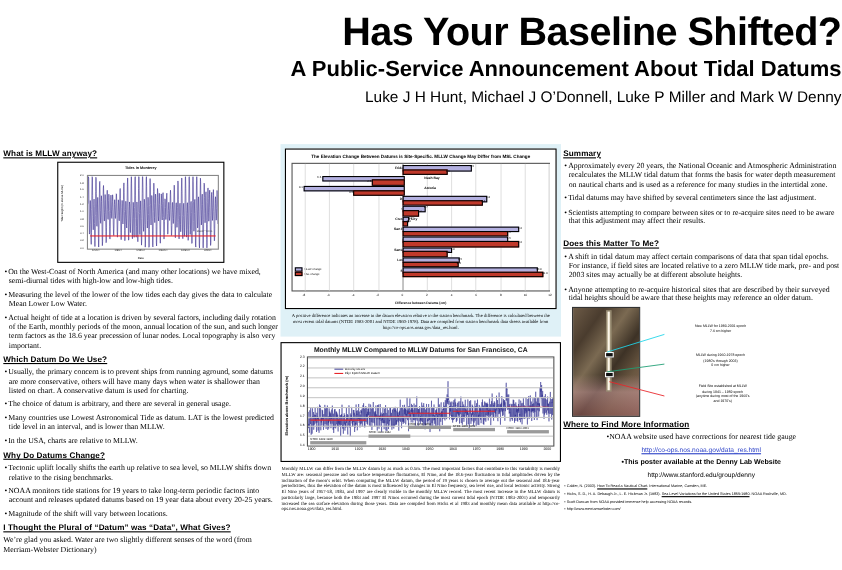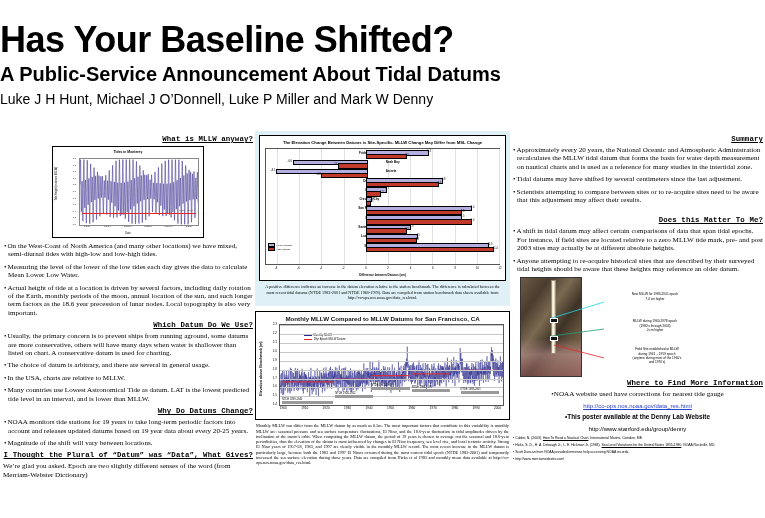--- a/index.html
+++ b/index.html
@@ -4,21 +4,21 @@
 <style>
   html,body{margin:0;padding:0;}
   body{
     width:765px;height:518px;background:#ffffff;
     font-family:"Liberation Serif", serif;
     color:#000;overflow:hidden;
   }
   .poster{position:relative;width:765px;height:518px;}
 
   
-  .header{text-align:left;padding-top:20px;}
+  .header{text-align:right;padding-top:9px;}
   .title1{
     font-family:"Liberation Sans", sans-serif;
     font-weight:bold;font-size:36px;line-height:40px;letter-spacing:-0.5px;
   }
   .title2{
     font-family:"Liberation Sans", sans-serif;
     font-weight:bold;font-size:20px;line-height:26px;margin-top:1px;
   }
   .authors{
     font-family:"Liberation Sans", sans-serif;
@@ -30,22 +30,22 @@
   }
 
   
   .cols{position:absolute;top:131px;left:0;width:765px;height:387px;}
   .col{position:absolute;top:0;}
   .col-left{left:3px;width:250px;}
   .col-mid{left:255px;width:255px;}
   .col-right{left:512px;width:251px;}
 
   .sec-head{
-    font-family:Liberation Mono, monospace;
-    font-weight:bold;font-size:7.4px;text-align:right;
+    font-family:Liberation Sans, sans-serif;
+    font-weight:bold;font-size:7.4px;text-align:left;
     text-decoration:underline;margin:4px 0 3px 0;letter-spacing:0.1px;
   }
   .bul{
     font-size:7.1px;line-height:8.4px;margin:0 0 4px 0;
     padding-left:5px;text-indent:-4px;text-align:left;
   }
   .bul:before{content:"\2022";margin-right:1px;}
   .plain{font-size:7.1px;line-height:8.4px;margin:0 0 4px 0;}
   .plain-c{font-size:7.1px;line-height:8.4px;margin:0 0 3px 0;text-align:center;}
 
@@ -215,29 +215,30 @@
 
       <div style="margin-top:4px;">
         <div class="bul">On the West-Coast of North America (and many other locations) we have mixed, semi-diurnal tides with high-low and low-high tides.</div>
         <div class="bul">Measuring the level of the lower of the low tides each day gives the data to calculate Mean Lower Low Water.</div>
         <div class="bul">Actual height of tide at a location is driven by several factors, including daily rotation of the Earth, monthly periods of the moon, annual location of the sun, and such longer term factors as the 18.6 year precession of lunar nodes. Local topography is also very important.</div>
       </div>
 
       <div class="sec-head">Which Datum Do We Use?</div>
       <div class="bul">Usually, the primary concern is to prevent ships from running aground, some datums are more conservative, others will have many days when water is shallower than listed on chart.  A conservative datum is used for charting.</div>
       <div class="bul">The choice of datum is arbitrary, and there are several in general usage.</div>
+      <div class="bul">Many countries use Lowest Astronomical Tide as datum.  LAT is the lowest predicted tide level in an interval, and is lower than MLLW.</div>
       <div class="bul">In the USA, charts are relative to MLLW.</div>
-      <div class="bul">Many countries use Lowest Astronomical Tide as datum.  LAT is the lowest predicted tide level in an interval, and is lower than MLLW.</div>
 
       <div class="sec-head">Why Do Datums Change?</div>
+      <div class="bul">Tectonic uplift locally shifts the earth up relative to sea level, so MLLW shifts down relative to the rising benchmarks.</div>
       <div class="bul">NOAA monitors tide stations for 19 years to take long-term periodic factors into account and releases updated datums based on 19 year data about every 20-25 years.</div>
       <div class="bul">Magnitude of the shift will vary between locations.</div>
 
       <div class="sec-head">I Thought the Plural of “Datum” was “Data”, What Gives?</div>
-      <div class="plain">We’re glad you asked.  Epoch are two slightly different senses of the word (from Merriam-Webster Dictionary)</div>
+      <div class="plain">We’re glad you asked.  Water are two slightly different senses of the word (from Merriam-Webster Dictionary)</div>
 
     </div>
 
     <div class="col col-mid">
 
       <div class="panel">
         <div class="barbox">
           <div class="bar-title">The Elevation Change Between Datums is Site-Specific. MLLW Change May Differ from MSL Change</div>
           <div class="bar-plot" id="barPlot">
             <div class="bar-legend" id="barLegend">

